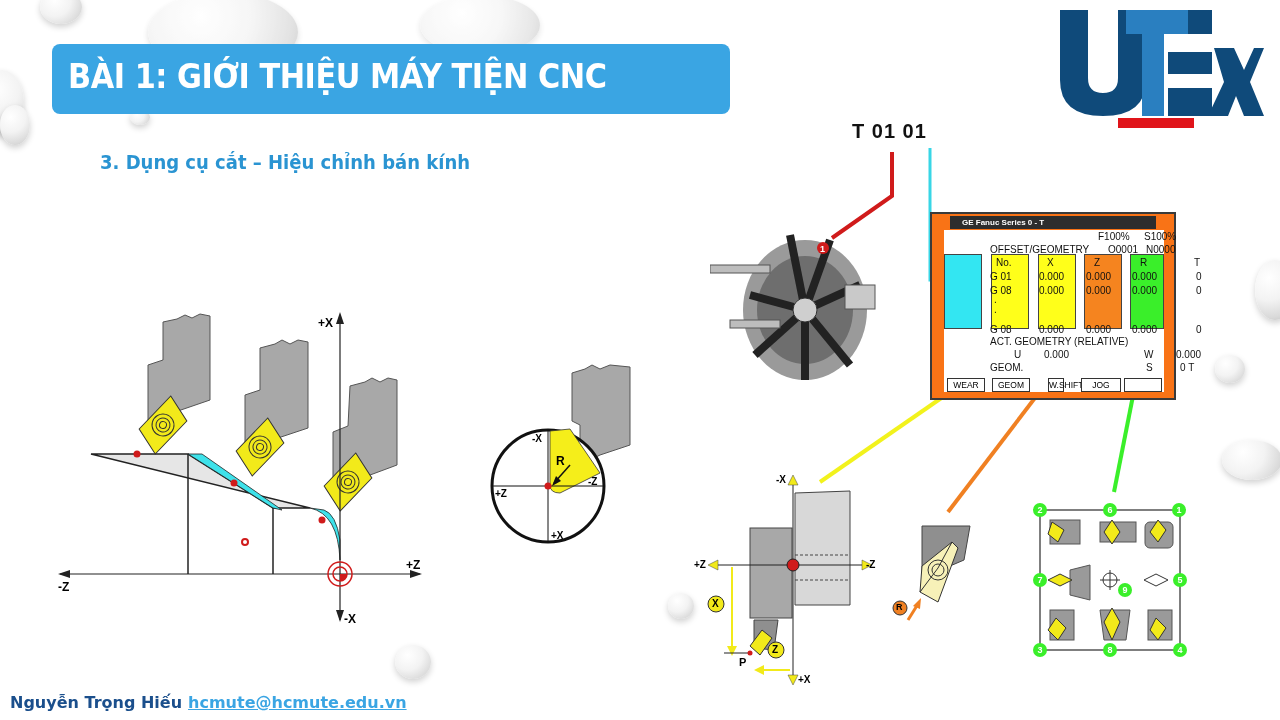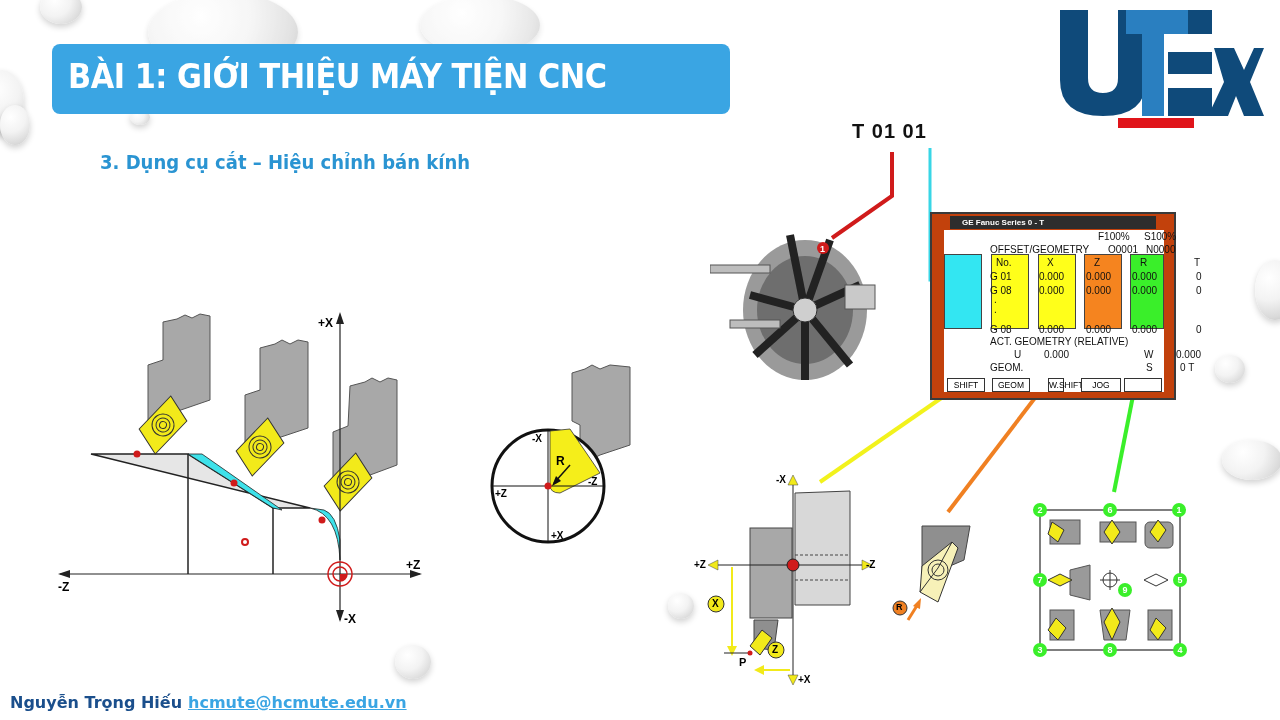--- a/index.html
+++ b/index.html
@@ -5,21 +5,21 @@
   html, body { margin:0; padding:0; }
   body { width:1280px; height:720px; position:relative; overflow:hidden; background:#ffffff; font-family:"Liberation Sans", sans-serif; }
   .abs { position:absolute; }
   .drop { position:absolute; border-radius:50%; background:radial-gradient(circle at 35% 30%, #ffffff 0%, #f3f3f3 45%, #d9d9d9 80%, #bdbdbd 100%); box-shadow: 0 3px 6px rgba(0,0,0,0.18); }
   .title-bar { left:52px; top:44px; width:678px; height:70px; background:#3aa5e3; border-radius:8px; }
   .title-text { left:68px; top:52px; color:#ffffff; font-family:"DejaVu Sans", sans-serif; font-weight:bold; font-size:33px; letter-spacing:-0.5px; line-height:50px; transform:scaleX(0.92); transform-origin:left; }
   .subtitle { left:100px; top:150px; color:#2a94d2; font-weight:bold; font-size:20px; font-family:"DejaVu Sans", sans-serif; transform:scaleX(0.9); transform-origin:left; }
   .footer { left:10px; top:693px; font-family:"DejaVu Sans", sans-serif; font-weight:bold; font-size:16px; color:#1b4f8c; }
   .footer a { color:#3aa5e3; text-decoration:underline; margin-left:6px; }
   .tcode { left:852px; top:120px; font-weight:bold; font-size:20px; color:#111; letter-spacing:1px; }
-  .panel { left:930px; top:212px; width:246px; height:188px; background:#c2410c; border:2px solid #3a3a3a; box-sizing:border-box; }
+  .panel { left:930px; top:212px; width:246px; height:188px; background:#f97316; border:2px solid #3a3a3a; box-sizing:border-box; }
   .panel-title { left:18px; top:2px; width:206px; height:13px; background:#2d2d2d; color:#fff; font-size:8px; font-weight:bold; padding-left:12px; box-sizing:border-box; line-height:13px; }
   .screen { left:12px; top:16px; width:220px; height:162px; background:#ffffff; }
   .screen .t { position:absolute; font-size:10px; color:#111; white-space:nowrap;margin-left:40px; }
   .col { position:absolute; top:24px; height:75px; border:1px solid #444; box-sizing:border-box; }
   .sbtn { position:absolute; top:148px; height:14px; border:1px solid #333; font-size:8.5px; line-height:13px; text-align:center; box-sizing:border-box; background:#fff; }
 </style>
 </head>
 <body>
 
 <div class="drop" style="left:-20px;top:70px;width:44px;height:64px;"></div>
@@ -126,21 +126,21 @@
 
     <span class="t" style="left:6px;top:106px;">ACT. GEOMETRY (RELATIVE)</span>
     <span class="t" style="left:30px;top:119px;">U</span>
     <span class="t" style="left:60px;top:119px;">0.000</span>
     <span class="t" style="left:160px;top:119px;">W</span>
     <span class="t" style="left:192px;top:119px;">0.000</span>
     <span class="t" style="left:6px;top:132px;">GEOM.</span>
     <span class="t" style="left:162px;top:132px;">S</span>
     <span class="t" style="left:196px;top:132px;">0 T</span>
 
-    <div class="sbtn" style="left:3px;width:38px;">SHIFT</div>
+    <div class="sbtn" style="left:3px;width:38px;">WEAR</div>
     <div class="sbtn" style="left:48px;width:38px;">GEOM</div>
     <div class="sbtn" style="left:104px;width:16px;">W.SHIFT</div>
     <div class="sbtn" style="left:137px;width:40px;">JOG</div>
     <div class="sbtn" style="left:180px;width:38px;"></div>
   </div>
 </div>
 
 <div class="abs" style="left:50px;top:300px;width:400px;height:340px;">
   <svg width="400" height="340" viewBox="0 0 400 340">
     <defs>

